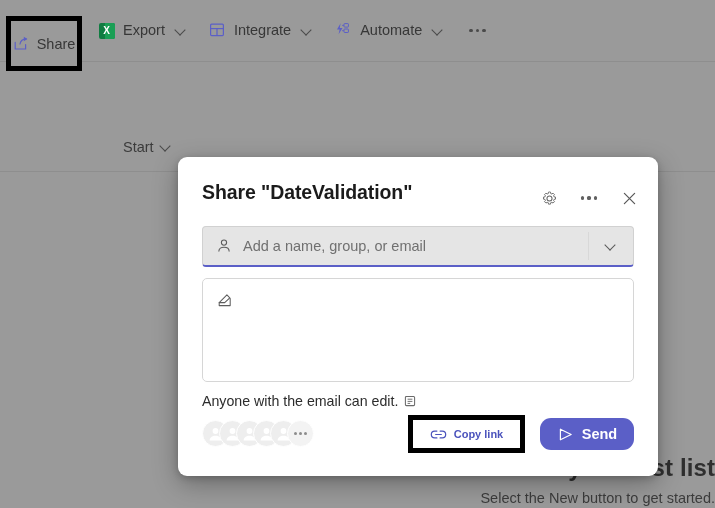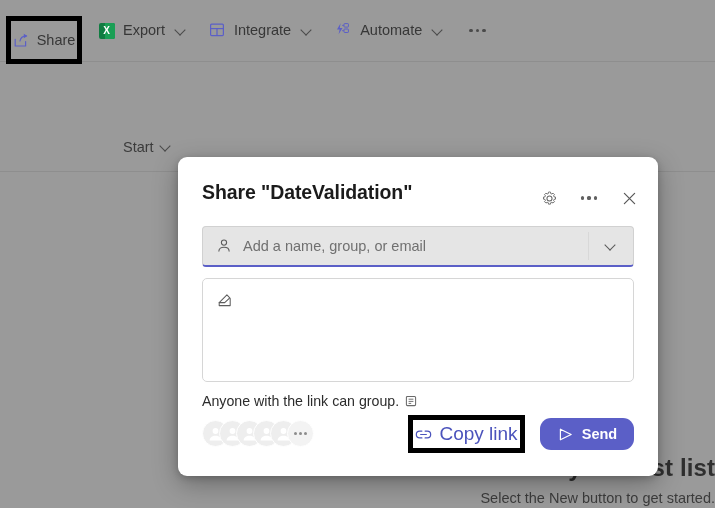--- a/index.html
+++ b/index.html
@@ -63,21 +63,21 @@
     border-bottom: 1.4px solid #4a4a4a;
     transform: rotate(45deg);
   }
 
   
   .share-highlight {
     position: absolute;
     left: 6px;
     top: 16px;
     width: 76px;
-    height: 48px;
+    height: 55px;
     border: 5px solid #000000;
     background: #9a9a9a;
     display: flex;
     align-items: center;
     justify-content: center;
     gap: 7px;
     z-index: 3;
     cursor: pointer;
   }
   .share-highlight .lbl { font-size: 14.5px; color: #373737; }
@@ -353,23 +353,23 @@
     height: 38px;
     border: 5px solid #000000;
     background: #ffffff;
     display: flex;
     align-items: center;
     justify-content: center;
     gap: 7px;
     cursor: pointer;
   }
   .copylink-label {
-    font-size: 19px;
+    font-size: 11px;
     color: #4b53bc;
-    font-weight: 400;
+    font-weight: 700;
   }
 
   .send-btn {
     position: absolute;
     left: 362px;
     top: 261px;
     width: 94px;
     height: 32px;
     background: #5b5fc7;
     border-radius: 11px;
@@ -510,21 +510,21 @@
         <span>
           <svg class="icon-svg" width="16" height="16" viewBox="0 0 16 16" fill="none">
             <path d="M2.2 10.6 L2.2 13.6 L13.2 13.6 L13.2 6.6" stroke="#5d5d5d" stroke-width="1.05" stroke-linecap="round" stroke-linejoin="round"></path>
             <path d="M5.1 10.6 L2.2 10.6 L9.9 2.9 L12.8 5.8 L7.7 10.6 Z" stroke="#5d5d5d" stroke-width="1.05" stroke-linejoin="round"></path>
           </svg>
         </span>
       </div>
     </div>
 
     <div class="perm-line">
-      <span>Anyone with the link can group.</span>
+      <span>Anyone with the email can edit.</span>
       <span>
         <svg class="icon-svg" width="12" height="12" viewBox="0 0 12 12" fill="none">
           <rect x="1.4" y="1.4" width="9.2" height="9.2" rx="1" stroke="#6a6a6a" stroke-width="1.05"></rect>
           <path d="M3.6 4.2 h4.8 M3.6 6.4 h4.8 M3.6 8.4 h2.6" stroke="#6a6a6a" stroke-width="0.95"></path>
         </svg>
       </span>
     </div>
 
     <div class="avatars">
       <span class="avatar">

